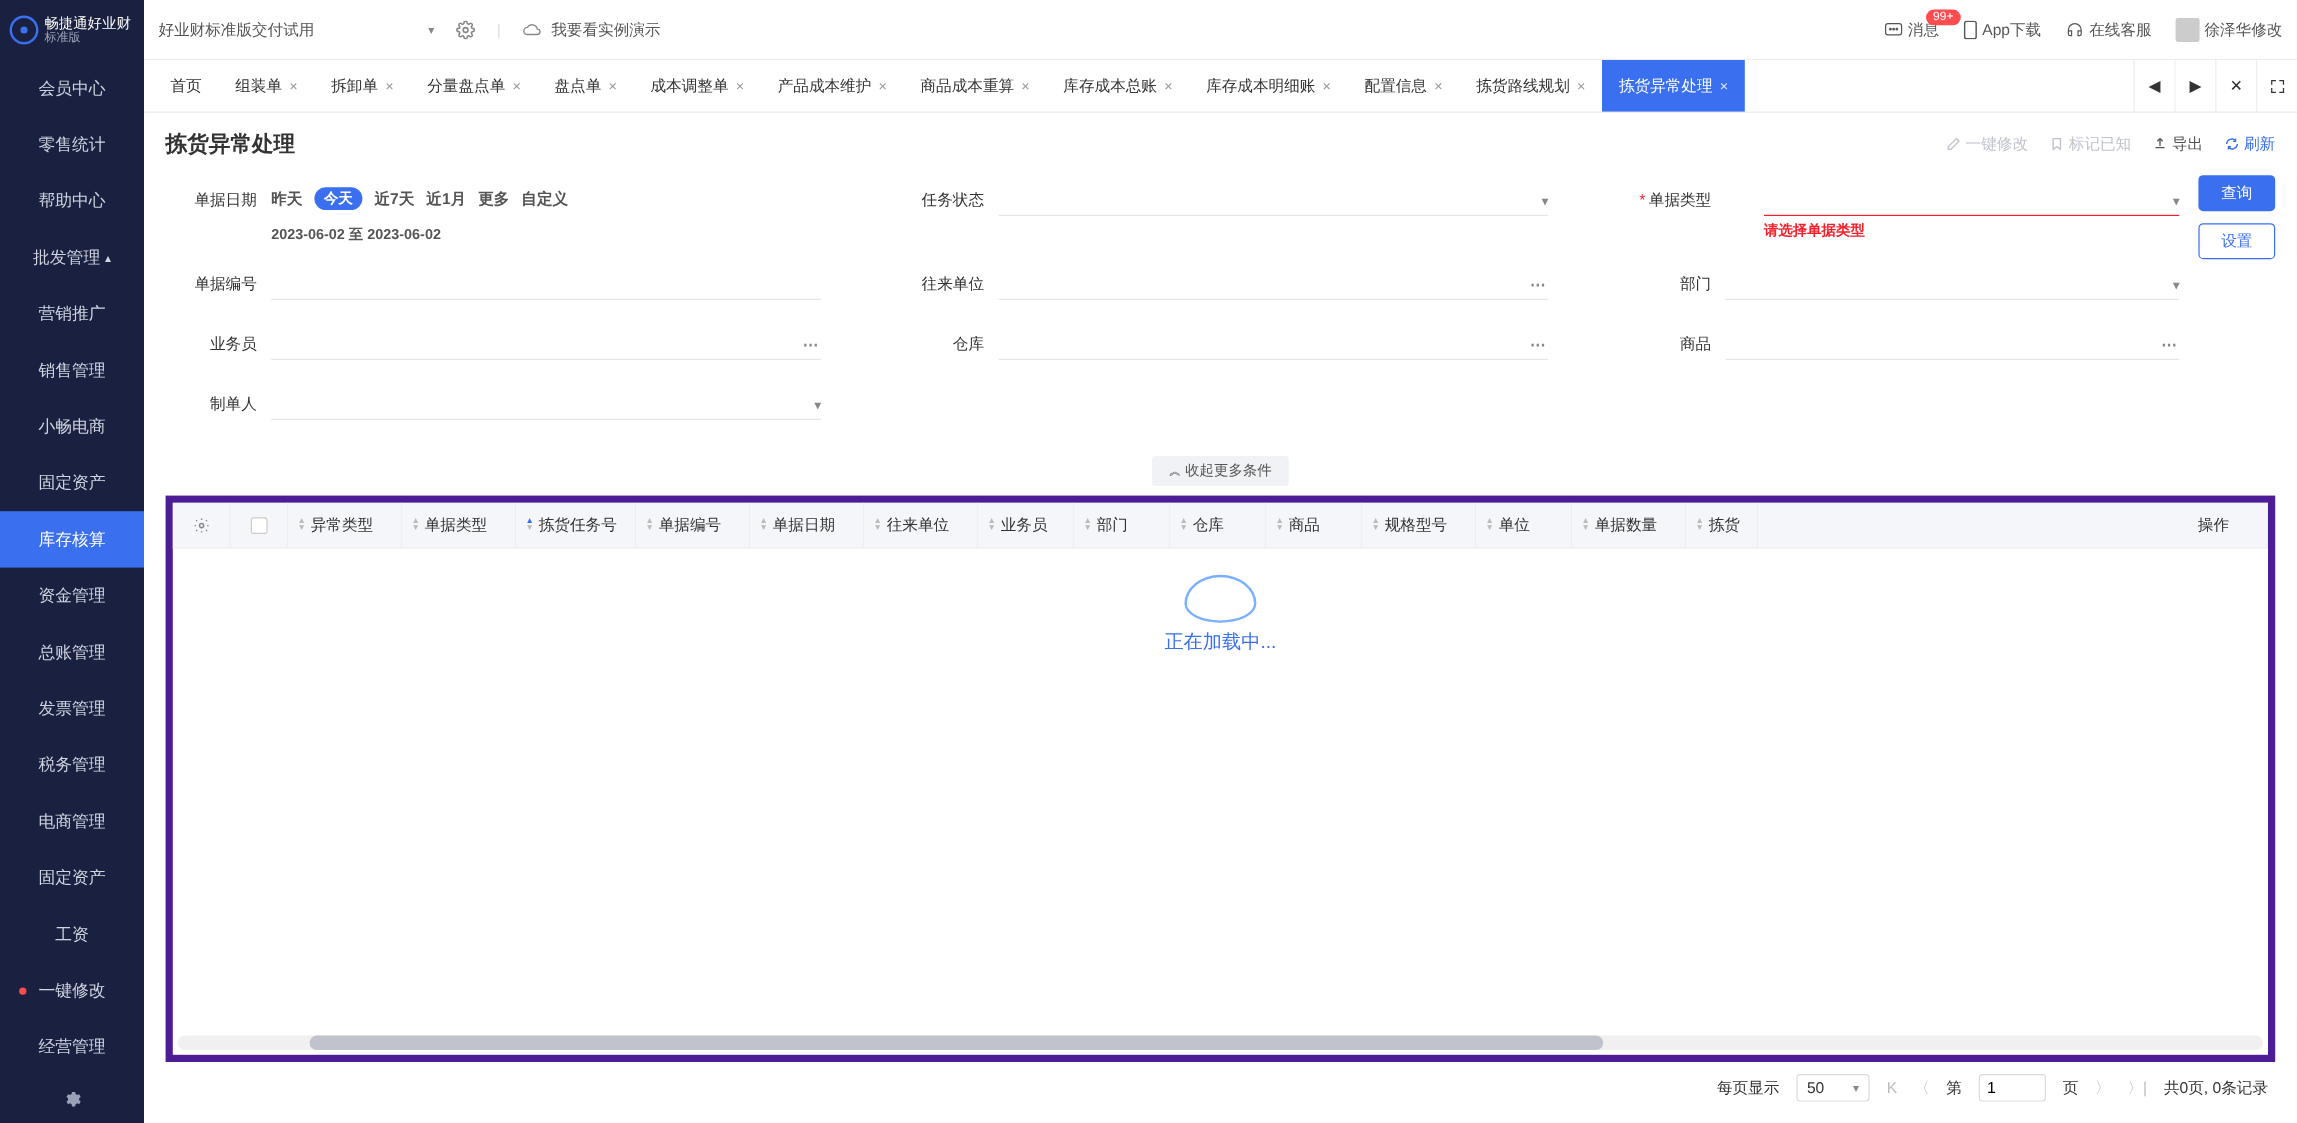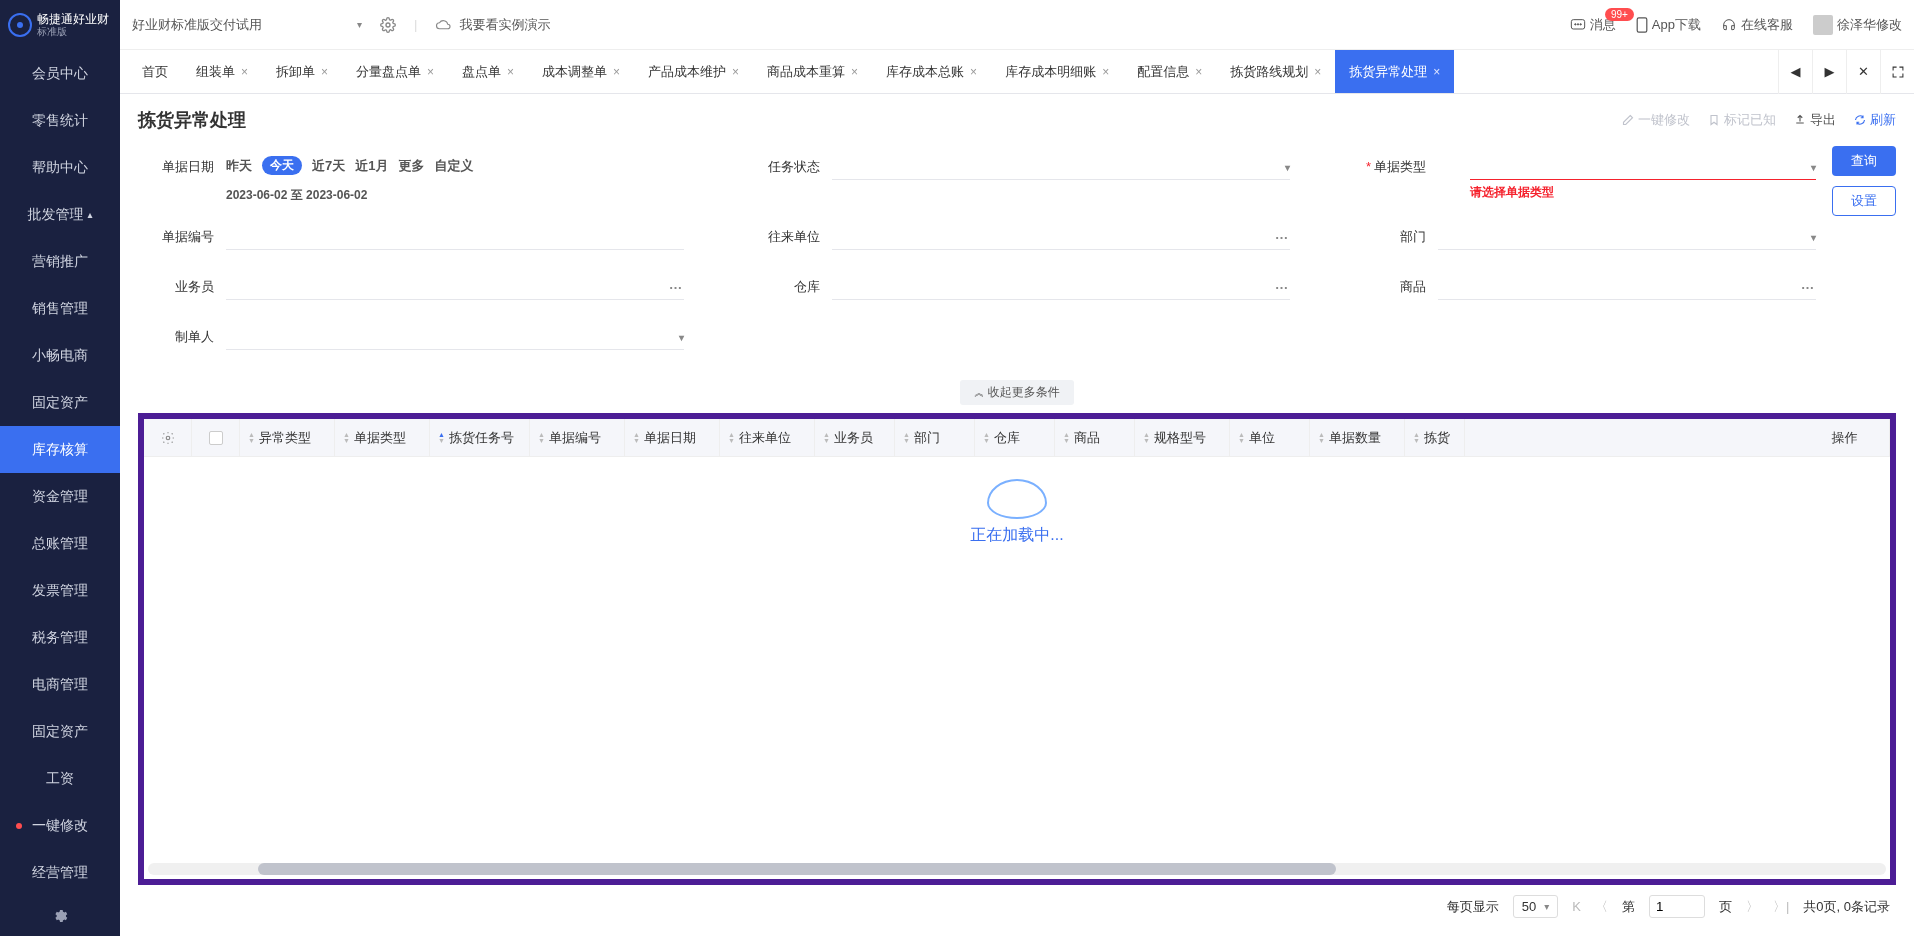--- a/index.html
+++ b/index.html
@@ -72,21 +72,21 @@
   .th-first { width:48px; justify-content:center; }
   .th-check { width:48px; justify-content:center; }
   .th-action { margin-left:auto; width:90px; justify-content:center; }
   .checkbox { width:14px; height:14px; border:1px solid #ccc; border-radius:2px; display:inline-block; background:#fff; cursor:pointer; }
   .loading-overlay { position:absolute; top:38px; left:0; right:0; height:110px; display:flex; flex-direction:column; align-items:center; justify-content:center; color:#3a6ff0; font-size:16px; }
   .cloud { width:60px; height:40px; border:2px solid #7ab0ff; border-radius:50%/60% 60% 40% 40%; background:#fff; margin-bottom:6px; position:relative; }
   .table-scroll { height:12px; background:#f0f0f0; border-radius:6px; margin:4px; position:relative; }
   .table-thumb { position:absolute; left:110px; width:62%; top:0; bottom:0; background:#c0c3cc; border-radius:6px; }
   
   .pagination { display:flex; align-items:center; justify-content:flex-end; padding:10px 24px 18px; gap:14px; background:#fff; }
-  .page-select { border:1px solid #ddd; padding:3px 8px; display:flex; align-items:center; gap:8px; border-radius:3px; cursor:pointer;text-align:center; }
+  .page-select { border:1px solid #ddd; padding:3px 8px; display:flex; align-items:center; gap:24px; border-radius:3px; cursor:pointer;text-align:center; }
   .page-nav { color:#bbb; cursor:pointer; }
   .page-input { border:1px solid #ddd; width:56px; padding:3px 6px; border-radius:3px; text-align:left; }
   svg { display:block; }
 </style>
 </head>
 <body>
 
 <div class="app">
 
   <div class="sidebar">

